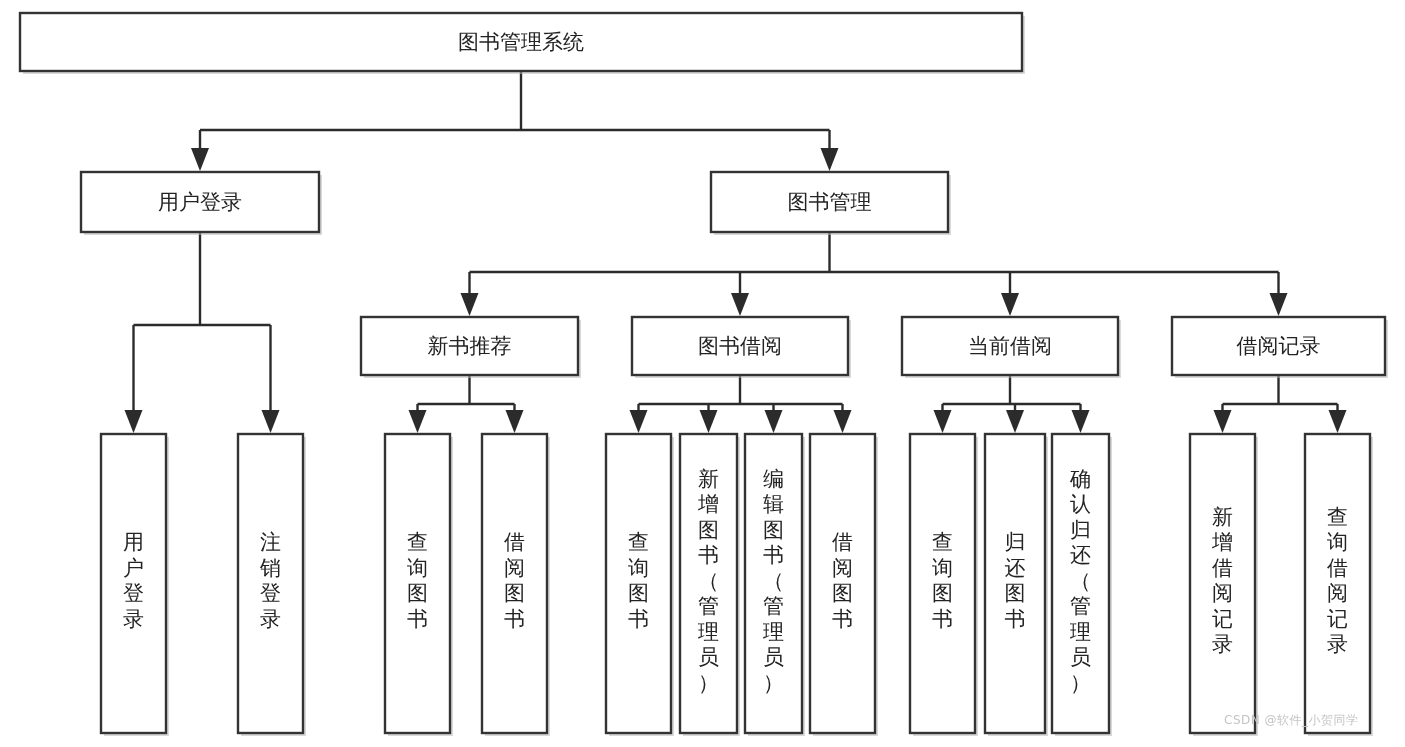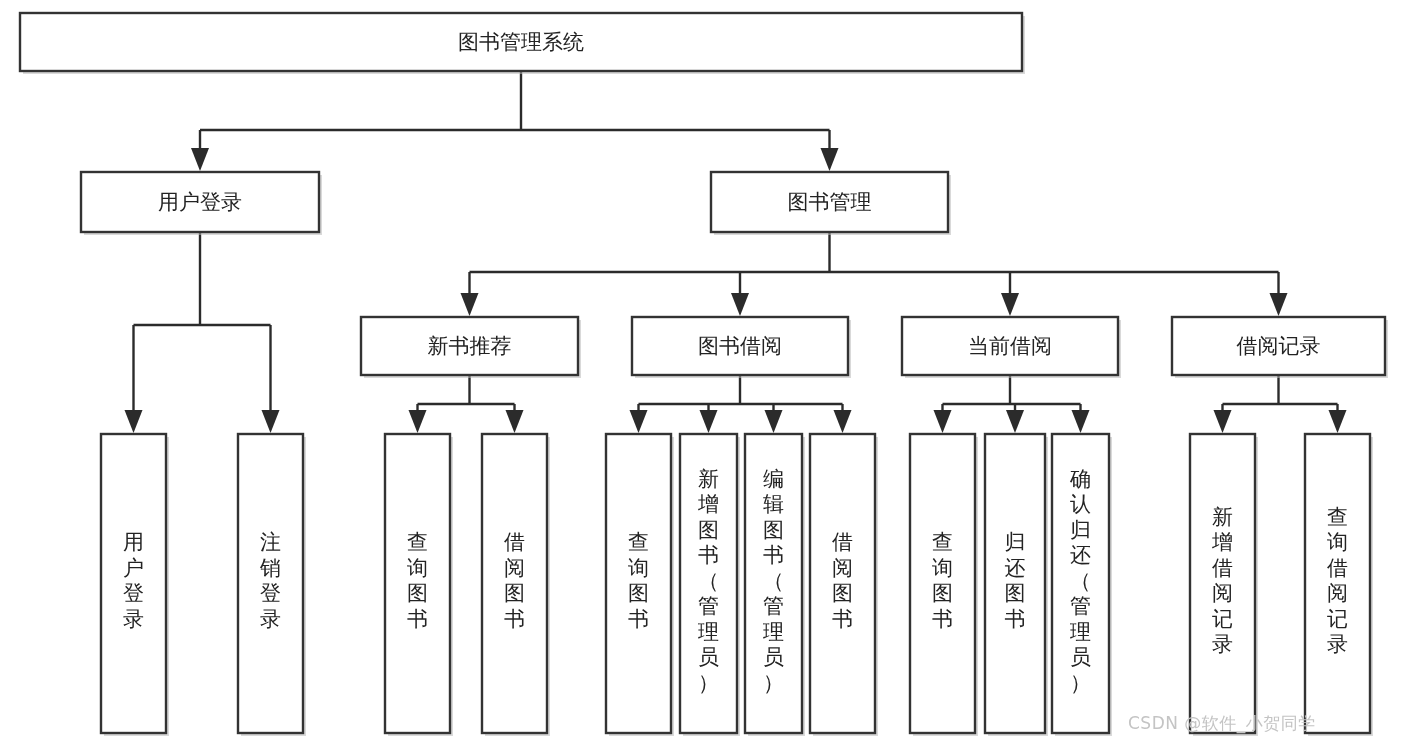--- a/index.html
+++ b/index.html
@@ -42,24 +42,24 @@
     stroke-width:2.4;
     fill:none;
     stroke-linecap:butt;
   }
   .arrow-head{
     fill:#2b2b2b;
     stroke:none;
   }
   .watermark{
     position:absolute;
-    left:1128px;
+    left:1224px;
     top:712px;
     font-family:"DejaVu Sans","Liberation Sans",sans-serif;
-    font-size:17px;
+    font-size:12px;
     color:#c4c4c4;
     letter-spacing:.5px;
     white-space:nowrap;
     user-select:none;
   }
 </style>
 </head>
 <body>
 
 <div id="diagram-root">

